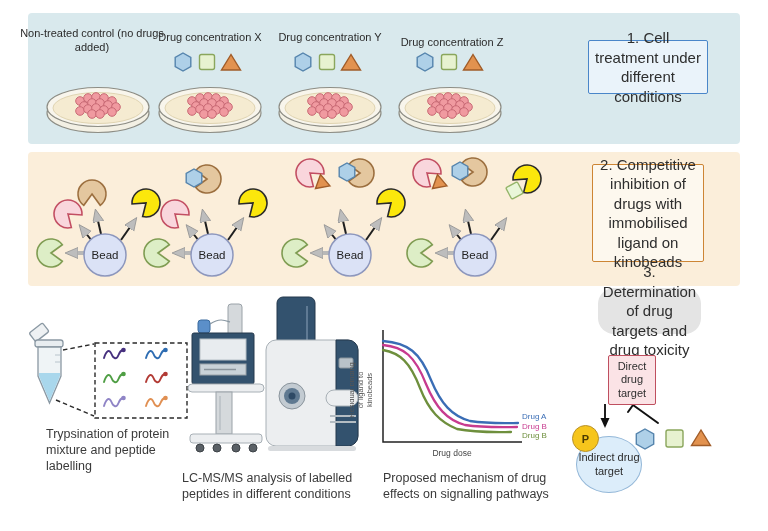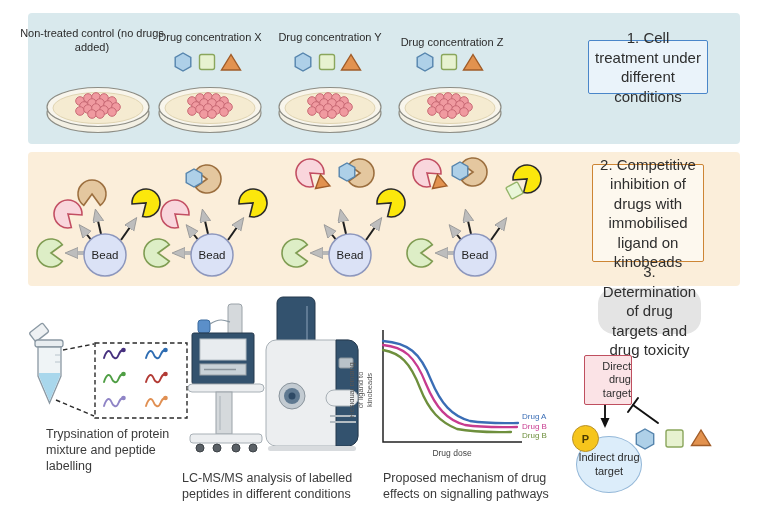--- a/index.html
+++ b/index.html
@@ -8,21 +8,21 @@
   .abs{position:absolute;}
   .panel{position:absolute;border-radius:4px;}
   .cond-label{position:absolute;font-size:11px;line-height:1.25;text-align:center;color:#2b2b2b;width:150px;}
   .stepbox{position:absolute;font-size:15px;line-height:1.3;text-align:center;display:flex;
            align-items:center;justify-content:center;padding:5px 6px;box-sizing:border-box;border-radius:2px;}
   .stepbox.b1{background:#eaf3fa;border:1.8px solid #4a86c9;}
   .stepbox.b2{background:#fdf8ee;border:1.8px solid #cd8534;}
   .stepbox.b3{background:#e4e4e4;border:none;}
   .caption{position:absolute;font-size:12.5px;line-height:1.28;color:#3a3a3a;}
   .direct-box{position:absolute;background:#fbe3e6;border:1.5px solid #bf4f5f;border-radius:2px;
-              font-size:11px;line-height:1.2;text-align:right;display:flex;align-items:center;justify-content:center;}
+              font-size:11px;line-height:1.2;text-align:center;display:flex;align-items:center;justify-content:center;margin-left:24px;}
   .indirect-ellipse{position:absolute;background:#dcedfa;border:1.5px solid #93b7d8;border-radius:50%;
               font-size:11px;line-height:1.2;text-align:center;display:flex;align-items:center;justify-content:center;color:#2b2b2b;}
   .p-badge{position:absolute;width:25px;height:25px;border-radius:50%;background:#f6c51c;border:1.5px solid #b8912a;
            font-size:11px;font-weight:bold;color:#4a3a00;display:flex;align-items:center;justify-content:center;}
   .pac-green{fill:#ddeec6;stroke:#7f9c52;stroke-width:1.6;}
   .pac-pink{fill:#f9d6dc;stroke:#c24e62;stroke-width:1.6;}
   .pac-tan{fill:#e4c79f;stroke:#9c6f3f;stroke-width:1.6;}
   .pac-yellow{fill:#fbe70c;stroke:#2a2a2a;stroke-width:1.6;}
   .drug-hex{fill:#aed0e8;stroke:#5584ad;stroke-width:1.4;}
   .drug-square{fill:#e7f2d0;stroke:#8aa65c;stroke-width:1.4;}

